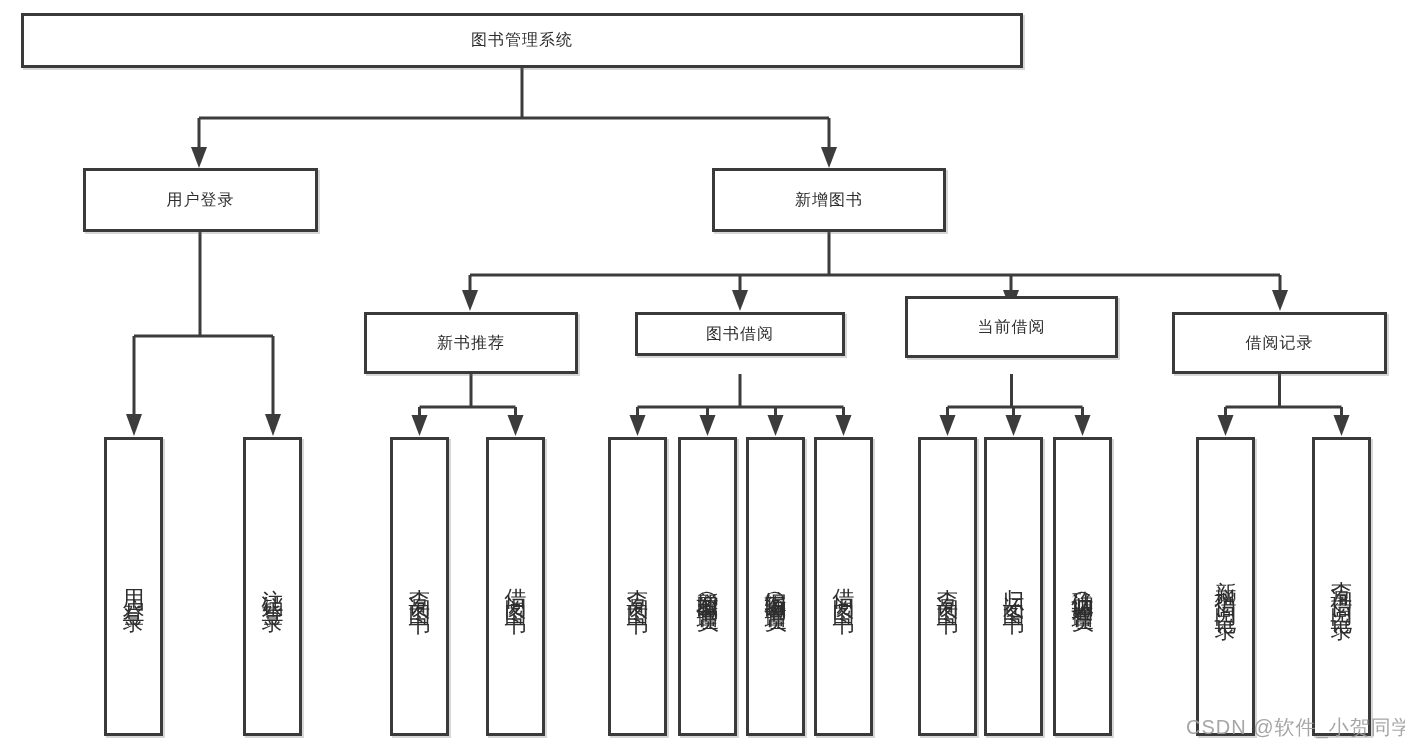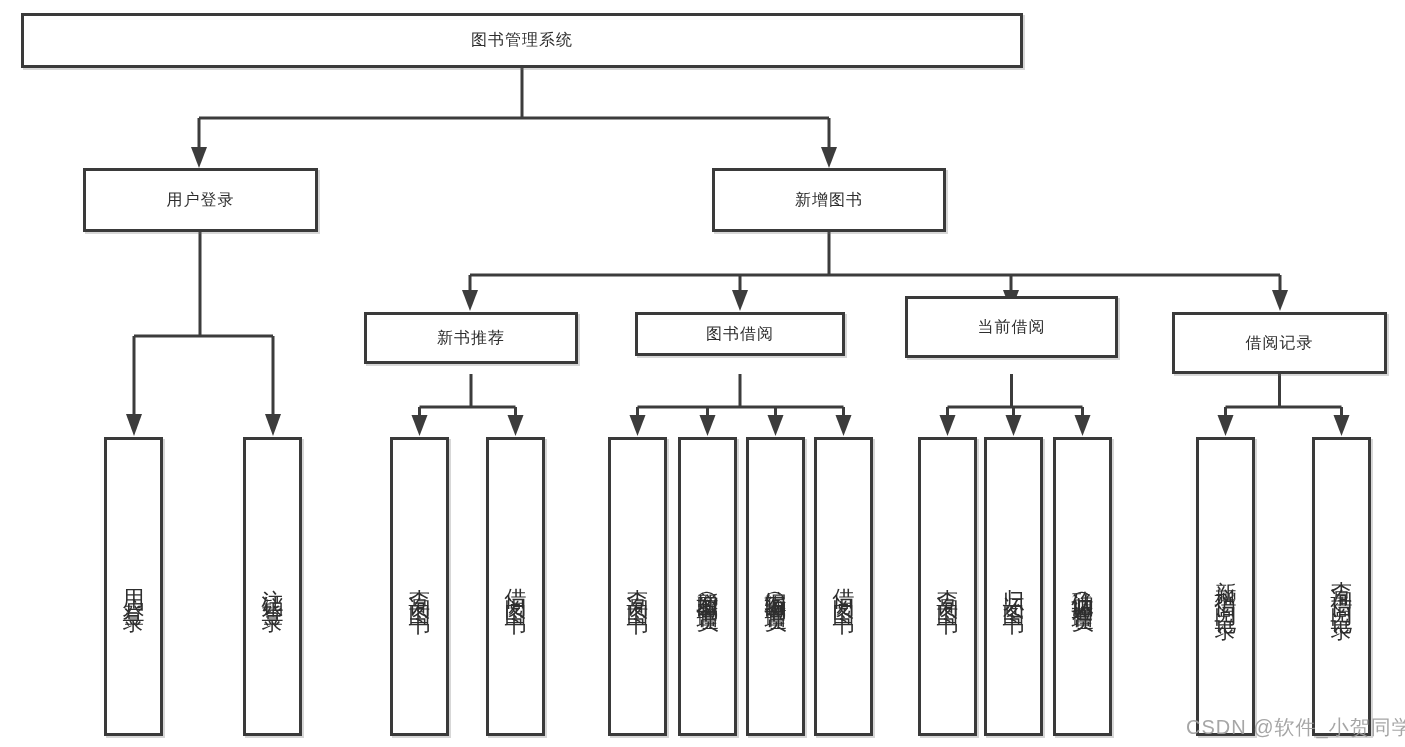--- a/index.html
+++ b/index.html
@@ -92,21 +92,21 @@
     <path class="ln" d="M1279.5,374 V407 M1225.5,407 H1341.5 M1225.5,407 V416 M1341.5,407 V416"></path>
     <path class="ar" d="M1217.5,415 L1233.5,415 L1225.5,436 Z"></path>
     <path class="ar" d="M1333.5,415 L1349.5,415 L1341.5,436 Z"></path>
   </svg>
 
   <div class="node h-node" style="left:21px;top:13px;width:1002px;height:55px;">图书管理系统</div>
 
   <div class="node h-node" style="left:83px;top:168px;width:235px;height:64px;">用户登录</div>
   <div class="node h-node" style="left:712px;top:168px;width:234px;height:64px;">新增图书</div>
 
-  <div class="node h-node" style="left:364px;top:312px;width:214px;height:52px;">新书推荐</div>
+  <div class="node h-node" style="left:364px;top:312px;width:214px;height:62px;">新书推荐</div>
   <div class="node h-node" style="left:635px;top:312px;width:210px;height:44px;">图书借阅</div>
   <div class="node h-node" style="left:905px;top:296px;width:213px;height:62px;">当前借阅</div>
   <div class="node h-node" style="left:1172px;top:312px;width:215px;height:62px;">借阅记录</div>
 
   <div class="node v-node" style="left:104px;top:437px;width:59px;height:299px;">用户登录</div>
   <div class="node v-node" style="left:243px;top:437px;width:59px;height:299px;">注销登录</div>
 
   <div class="node v-node" style="left:390px;top:437px;width:59px;height:299px;">查询图书</div>
   <div class="node v-node" style="left:486px;top:437px;width:59px;height:299px;">借阅图书</div>
 

